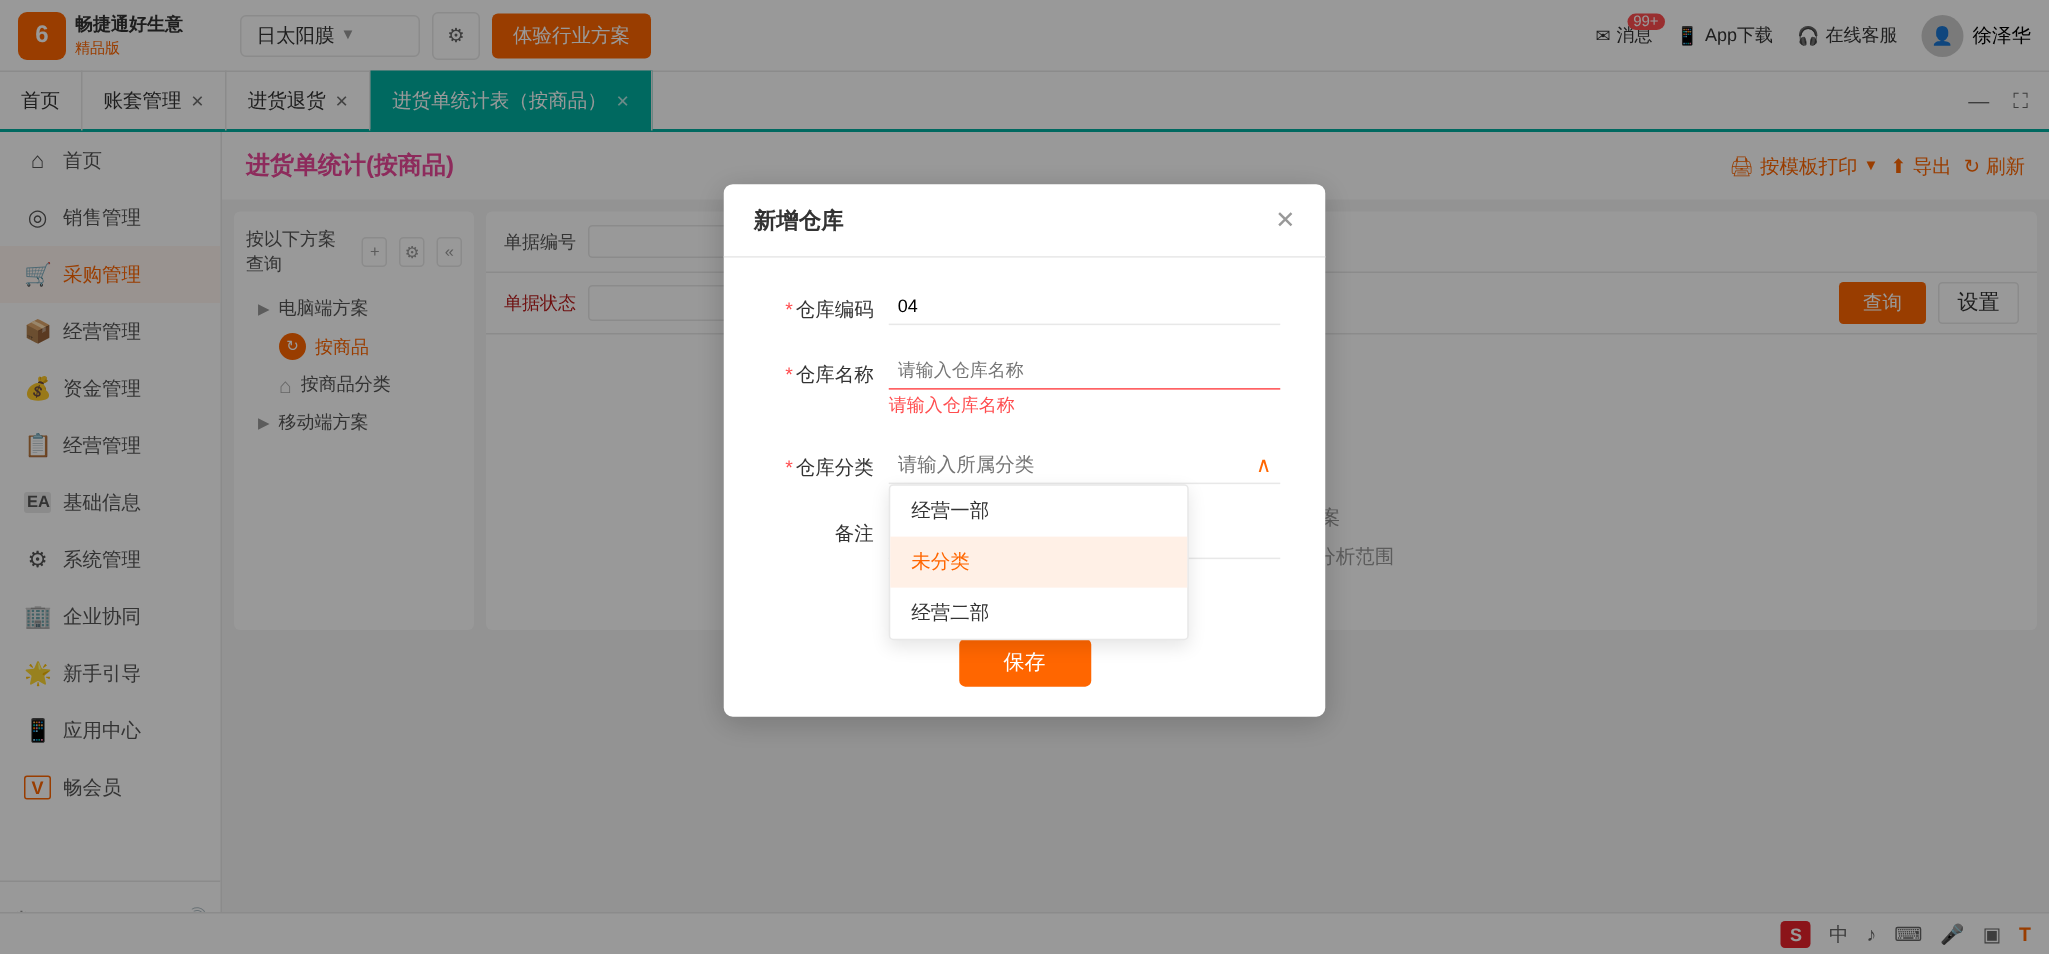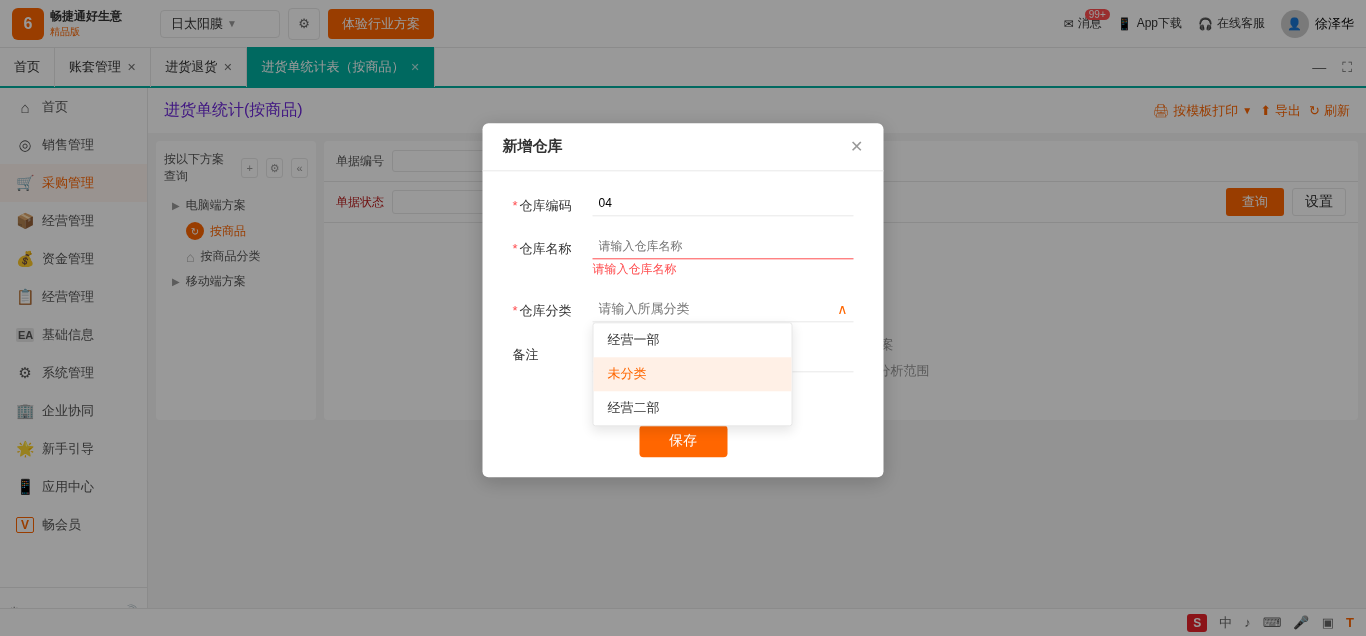--- a/index.html
+++ b/index.html
@@ -69,21 +69,21 @@
       display: flex; align-items: center; padding: 10px 16px; gap: 8px;
       cursor: pointer; color: #555; font-size: 13px;
     }
     .sidebar-item.active { background: #fff5f0; color: #ff6600; }
     .sidebar-icon { font-size: 15px; width: 18px; text-align: center; }
     .sidebar-bottom { margin-top: auto; border-top: 1px solid #e8e8e8; padding: 8px 0; }
 
     
     .content-area { flex: 1; background: #f5f5f5; overflow: auto; position: relative; }
     .page-header { background: #fff; padding: 12px 16px; display: flex; align-items: center; justify-content: space-between; }
-    .page-title { font-size: 16px; font-weight: normal; color: #6d28d9; }
+    .page-title { font-size: 16px; font-weight: bold; color: #ec4899; }
     .page-actions { display: flex; align-items: center; gap: 8px; }
     .page-action-btn { display: flex; align-items: center; gap: 4px; color: #ff6600; cursor: pointer; font-size: 13px; }
     .filter-header { display: flex; align-items: center; gap: 8px; margin-bottom: 8px; }
     .filter-btn { width: 20px; height: 20px; border: 1px solid #e8e8e8; border-radius: 3px; cursor: pointer; display: flex; align-items: center; justify-content: center; font-size: 11px; color: #999; }
 
     .scheme-tree { margin-left: 8px; }
     .scheme-item { display: flex; align-items: center; gap: 6px; padding: 4px 0; color: #555; font-size: 13px; cursor: pointer; }
     .scheme-active { color: #ff6600; }
     .scheme-icon { width: 18px; height: 18px; border-radius: 50%; background: #ff6600; color: #fff; font-size: 10px; display: flex; align-items: center; justify-content: center; }
     .toolbar-item { display: flex; align-items: center; gap: 4px; color: #555; font-size: 12px; }
@@ -108,21 +108,21 @@
       overflow: visible;
     }
     .modal-header {
       display: flex; align-items: center; justify-content: space-between;
       padding: 14px 20px; border-bottom: 1px solid #e8e8e8;
     }
     .modal-title { font-size: 15px; font-weight: bold; color: #333; }
     .modal-close { cursor: pointer; color: #999; font-size: 16px; }
     .modal-body { padding: 20px 30px; }
     .form-row { display: flex; align-items: flex-start; margin-bottom: 18px; }
-    .form-label { width: 80px; font-size: 13px; color: #333; padding-top: 6px; padding-right: 10px; flex-shrink: 0; }
+    .form-label { width: 80px; font-size: 13px; color: #333; padding-top: 6px; text-align: right; padding-right: 10px; flex-shrink: 0; }
     .form-label.required::before { content: '*'; color: #ff4d4f; margin-right: 2px; }
     .form-control { flex: 1; }
     .form-input {
       width: 100%; border: none; border-bottom: 1px solid #e8e8e8;
       padding: 5px 6px; font-size: 12px; outline: none;
     }
     .form-input.error-border { border-bottom: 1px solid #ff4d4f; }
     .error-msg { color: #ff4d4f; font-size: 12px; margin-top: 2px; }
 
     .select-wrapper { position: relative; }

